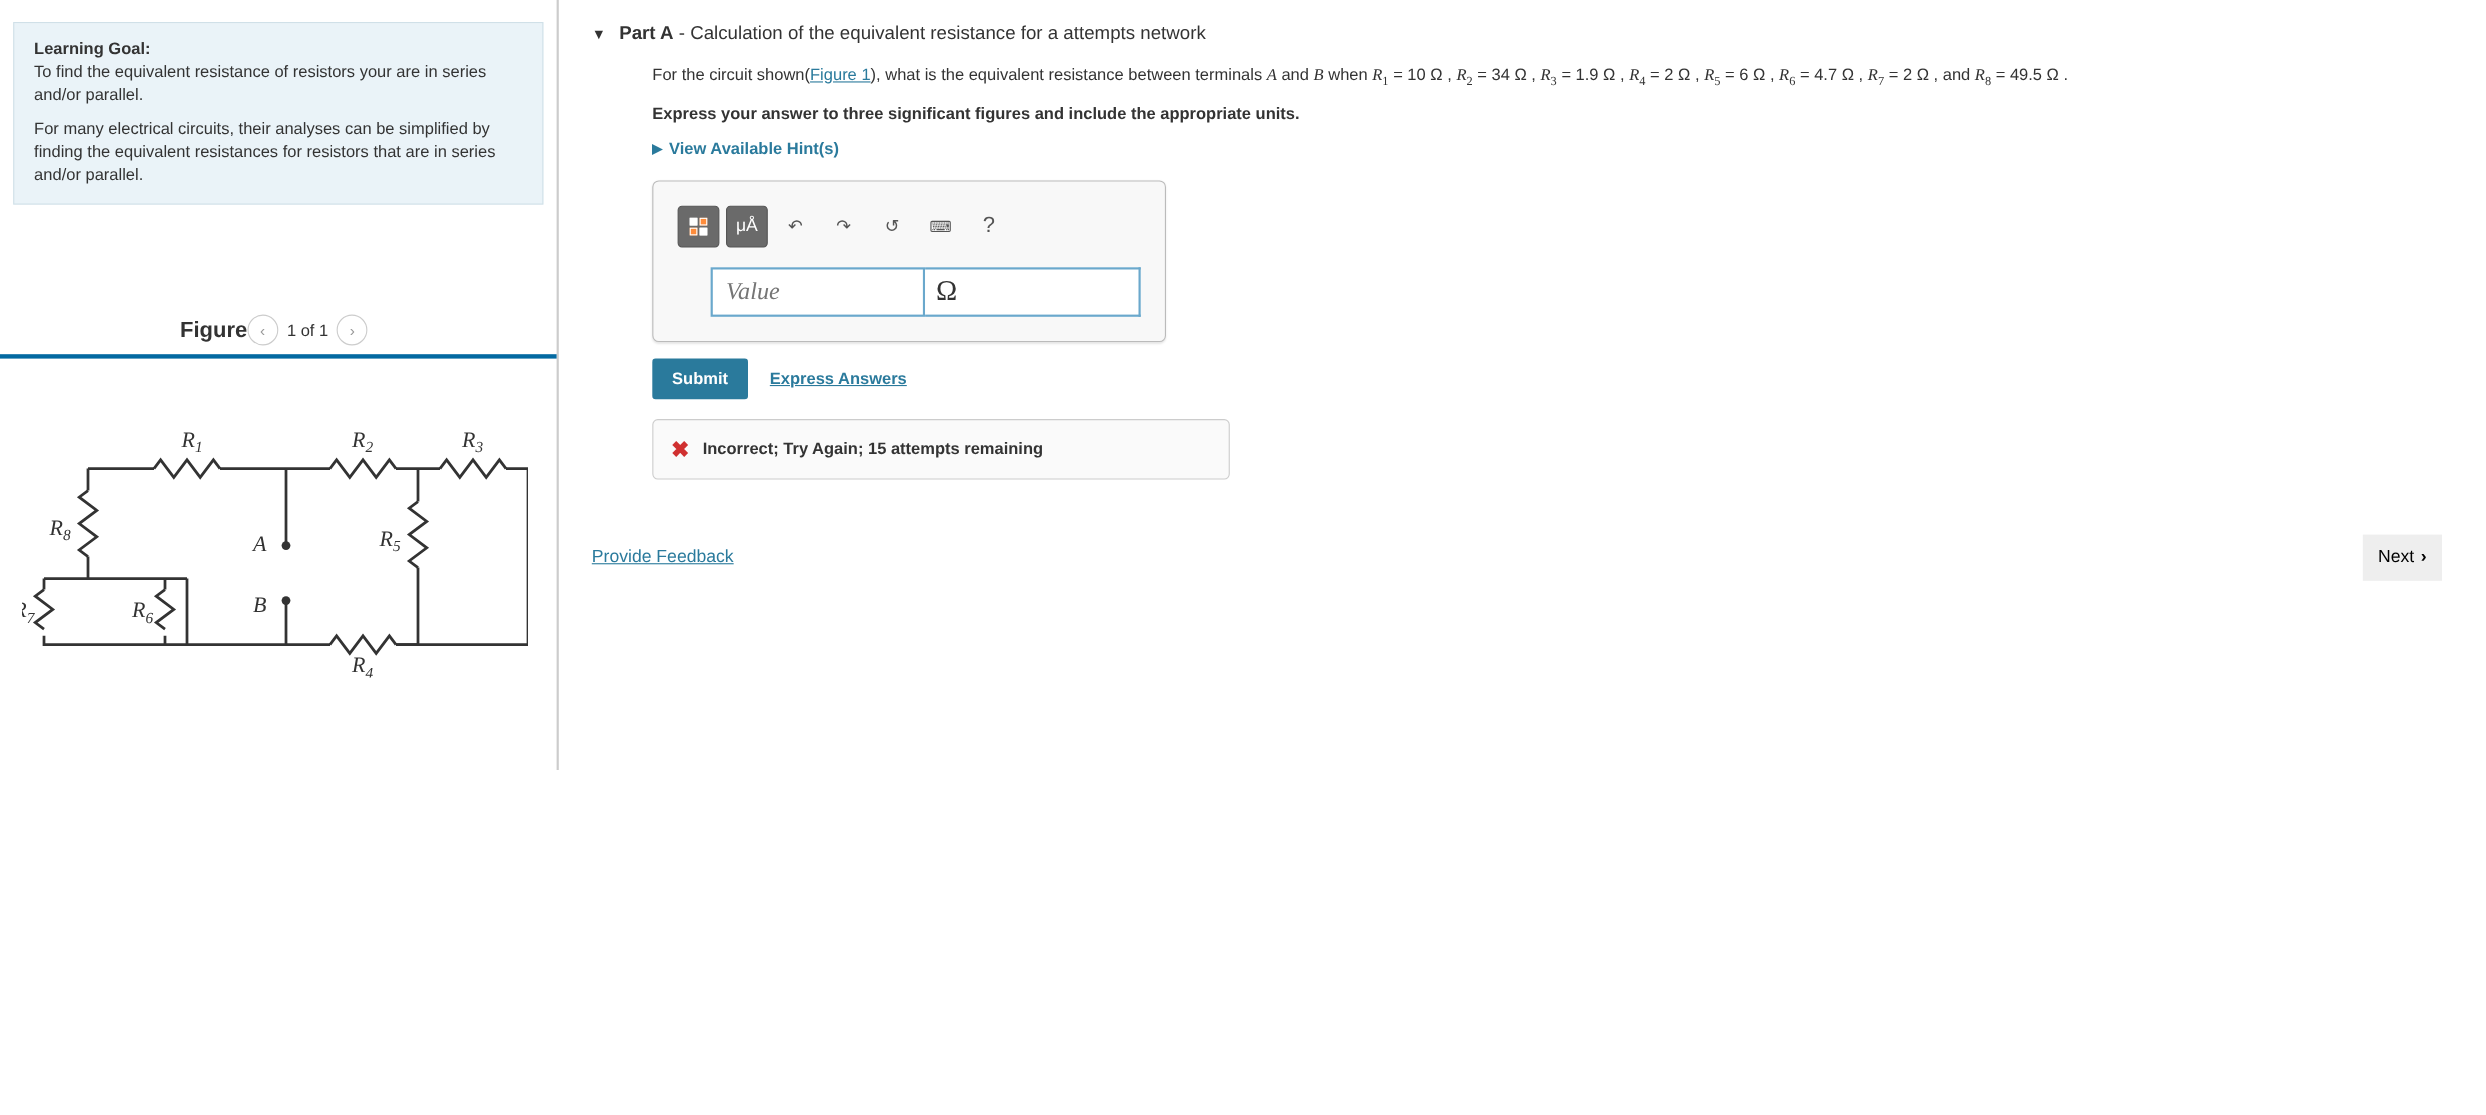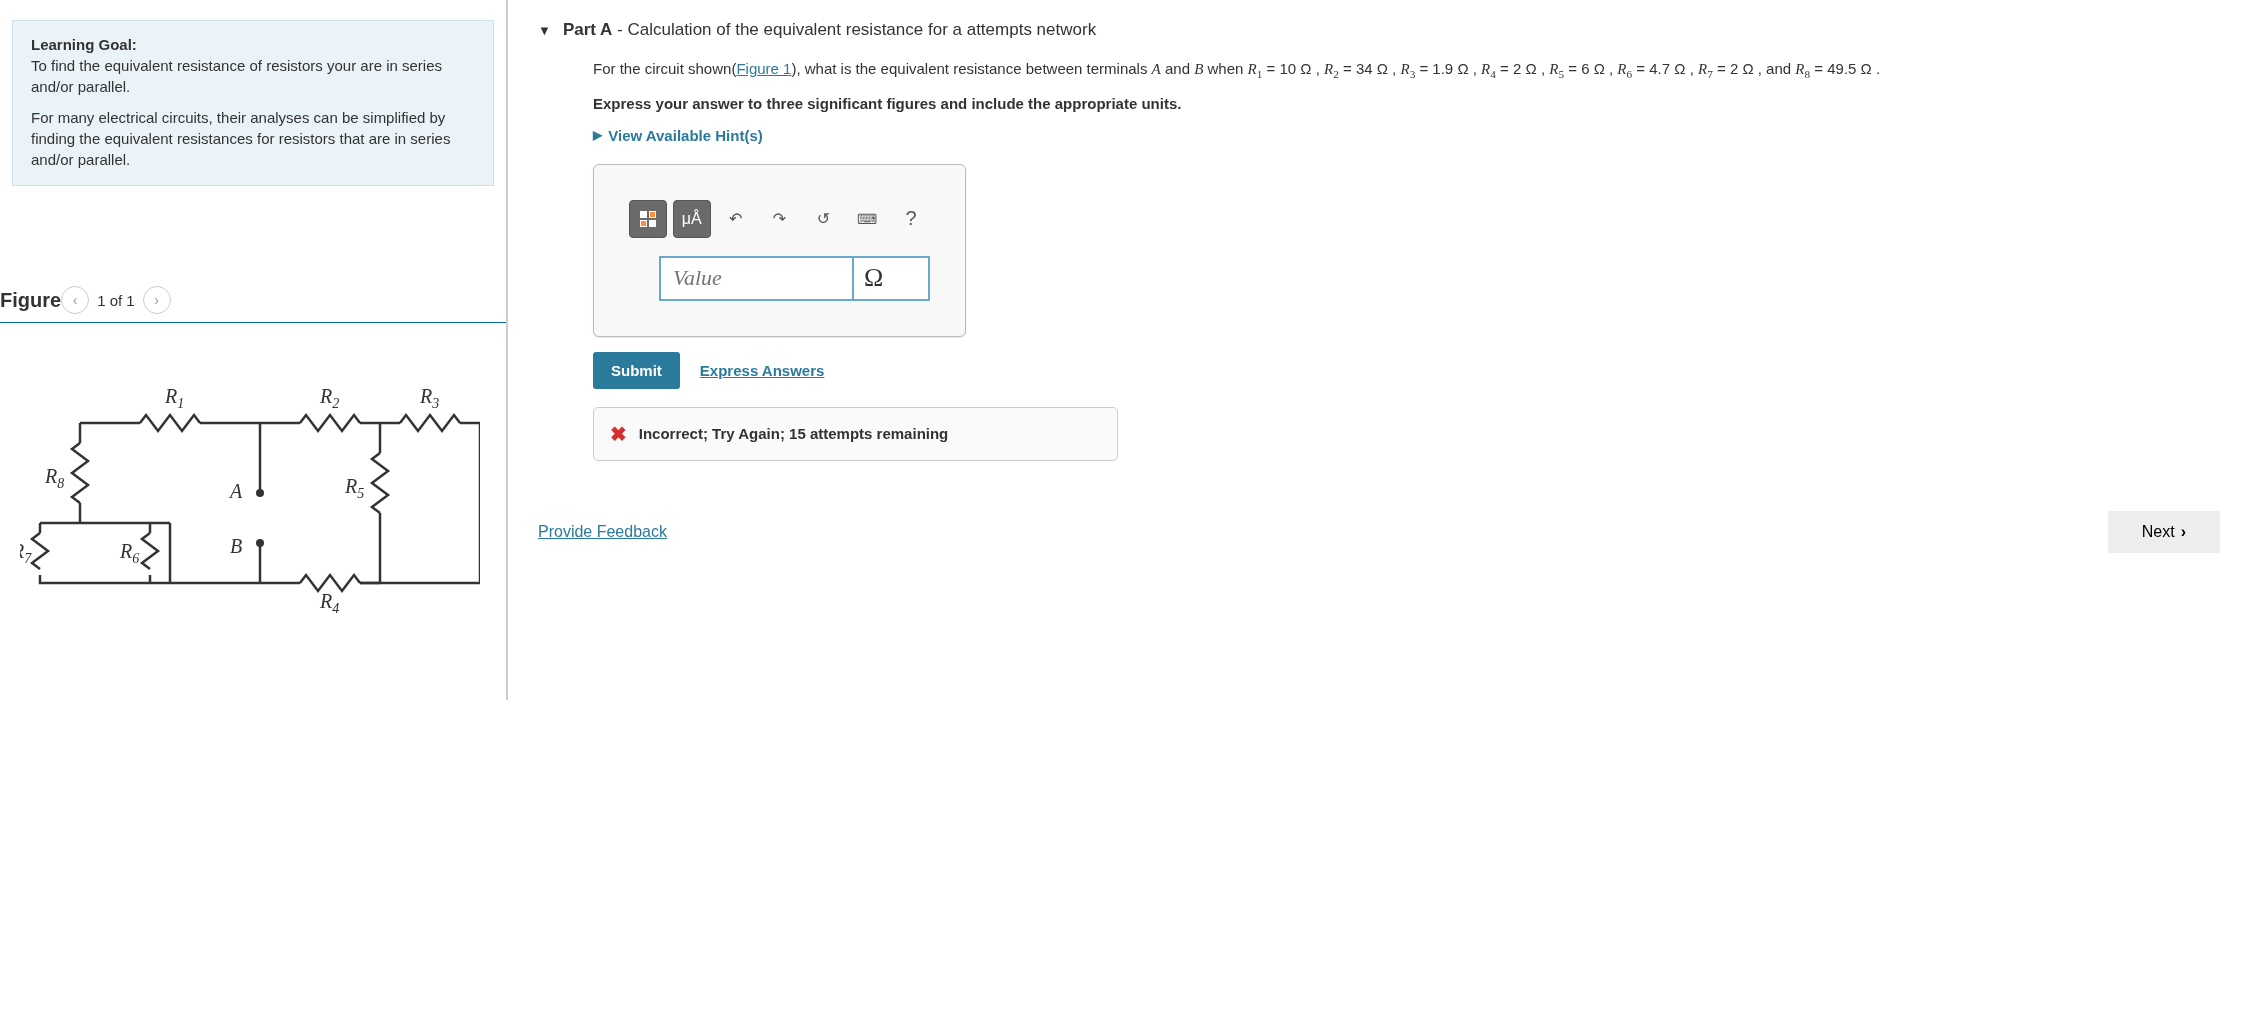--- a/index.html
+++ b/index.html
@@ -5,52 +5,52 @@
 * { box-sizing: border-box; margin: 0; padding: 0; }
 body { font-family: Arial, Helvetica, sans-serif; font-size: 15px; color: #333; background: #fff; }
 .container { display: flex; min-height: 700px; }
 .left-panel { width: 508px; padding: 0; border-right: 2px solid #ccc; }
 .right-panel { flex: 1; padding: 20px 30px; position: relative; }
 .learning-goal { background: #eaf3f8; border: 1px solid #d0e0e8; padding: 15px 18px; margin: 20px 12px 0 12px; }
 .learning-goal h3 { font-size: 15px; font-weight: bold; margin-bottom: 2px; }
 .learning-goal p { font-size: 15px; line-height: 1.4; margin-bottom: 10px; }
 .learning-goal p:last-child { margin-bottom: 0; }
 .figure-section { margin-top: 100px; padding: 0 0 0 0; }
-.figure-header { display: flex; justify-content: flex-start; align-items: center; padding: 0 8px 8px 0; border-bottom: 1px solid #0369a1; }
+.figure-header { display: flex; justify-content: center; align-items: center; padding: 0 8px 8px 0; border-bottom: 4px solid #0369a1; }
 .figure-header h2 { font-size: 20px; font-weight: bold; }
 .figure-nav { display: flex; align-items: center; gap: 8px; }
 .nav-btn { width: 28px; height: 28px; border-radius: 50%; border: 1px solid #ccc; background: #fff; color: #999; display: flex; align-items: center; justify-content: center; cursor: pointer; font-size: 14px; }
 .figure-counter { font-size: 15px; }
 .figure-img { padding: 60px 20px 20px 20px; }
 .part-header { display: flex; align-items: center; gap: 12px; padding-bottom: 18px; font-size: 17px; }
 .part-header .arrow { font-size: 13px; }
 .part-header strong { font-weight: bold; }
 .question-body { padding-left: 55px; padding-right: 10px; }
 .question-text { font-size: 15px; line-height: 1.5; margin-bottom: 12px; }
 .link { color: #2a7a9c; text-decoration: underline; cursor: pointer; }
 .instruct { font-weight: bold; font-size: 15px; margin-bottom: 15px; }
 .hints { color: #2a7a9c; font-weight: bold; font-size: 15px; cursor: pointer; margin-bottom: 20px; display: flex; align-items: center; gap: 6px; }
 .hints .tri { font-size: 12px; }
-.answer-box { border: 1px solid #bbb; border-radius: 6px; padding: 35px; width: 373px; background: #f8f8f8; margin-bottom: 15px; box-shadow: 0 1px 2px rgba(0,0,0,0.1); }
+.answer-box { border: 1px solid #bbb; border-radius: 6px; padding: 22px; width: 467px; background: #f8f8f8; margin-bottom: 15px; box-shadow: 0 1px 2px rgba(0,0,0,0.1); }
 .toolbar { display: flex; gap: 6px; align-items: center; margin-bottom: 18px; }
 .tool-btn { width: 38px; height: 38px; border: 1px solid #aaa; border-radius: 4px; background: linear-gradient(#fafafa,#e8e8e8); display: flex; align-items: center; justify-content: center; cursor: pointer; font-size: 16px; color: #555; }
 .tool-btn.dark { background: #6a6a6a; color: #fff; border-color: #555; }
 .tool-btn.help { border: none; background: none; font-size: 20px; color: #555; }
 .tool-btn.kb { font-size: 14px; }
 .input-row { display: flex; }
 .value-input { width: 195px; height: 45px; border: 2px solid #6aa8cc; font-size: 22px; font-style: italic; font-family: Georgia, serif; color: #888; padding: 0 12px; outline: none; margin-left: 30px; }
 .unit-input { width: 215px; height: 45px; border: 2px solid #6aa8cc; border-left: none; font-size: 26px; font-family: Georgia, serif; padding: 0 10px; display: flex; align-items: center; background: #fff; }
 .submit-row { display: flex; align-items: center; gap: 20px; margin-bottom: 18px; }
 .submit-btn { background: #2a7a9c; color: #fff; border: none; padding: 10px 18px; font-size: 15px; font-weight: bold; border-radius: 3px; cursor: pointer; }
 .prev-answers { color: #2a7a9c; font-weight: bold; text-decoration: underline; cursor: pointer; font-size: 15px; }
 .feedback-box { border: 1px solid #ccc; border-radius: 5px; padding: 14px 16px; width: 525px; background: #fafafa; display: flex; align-items: center; gap: 12px; font-size: 15px; font-weight: bold; margin-bottom: 50px; }
 .x-icon { color: #d03030; font-size: 20px; font-weight: bold; }
 .bottom-row { display: flex; justify-content: space-between; align-items: center; padding-right: 10px; }
 .provide-feedback { color: #2a7a9c; text-decoration: underline; cursor: pointer; font-size: 16px; }
-.next-btn { background: #eee; border: none; padding: 12px 34px; font-size: 16px; cursor: pointer; display: flex; align-items: center; gap: 6px; }
+.next-btn { background: #eee; border: none; padding: 12px 14px; font-size: 16px; cursor: pointer; display: flex; align-items: center; gap: 6px; }
 .math { font-family: 'Times New Roman', serif; font-style: italic; }
 .sub { font-size: 0.75em; vertical-align: sub; font-style: normal; }
 .templates-icon { display: inline-flex; flex-direction: column; gap: 2px; }
 .templates-icon span { display: flex; gap: 2px; }
 .templates-icon i { width: 7px; height: 7px; background: #fff; border: 1px solid #fff; }
 .templates-icon i.o { background: #ff8c3a; }
 </style>
 </head>
 <body>
 

